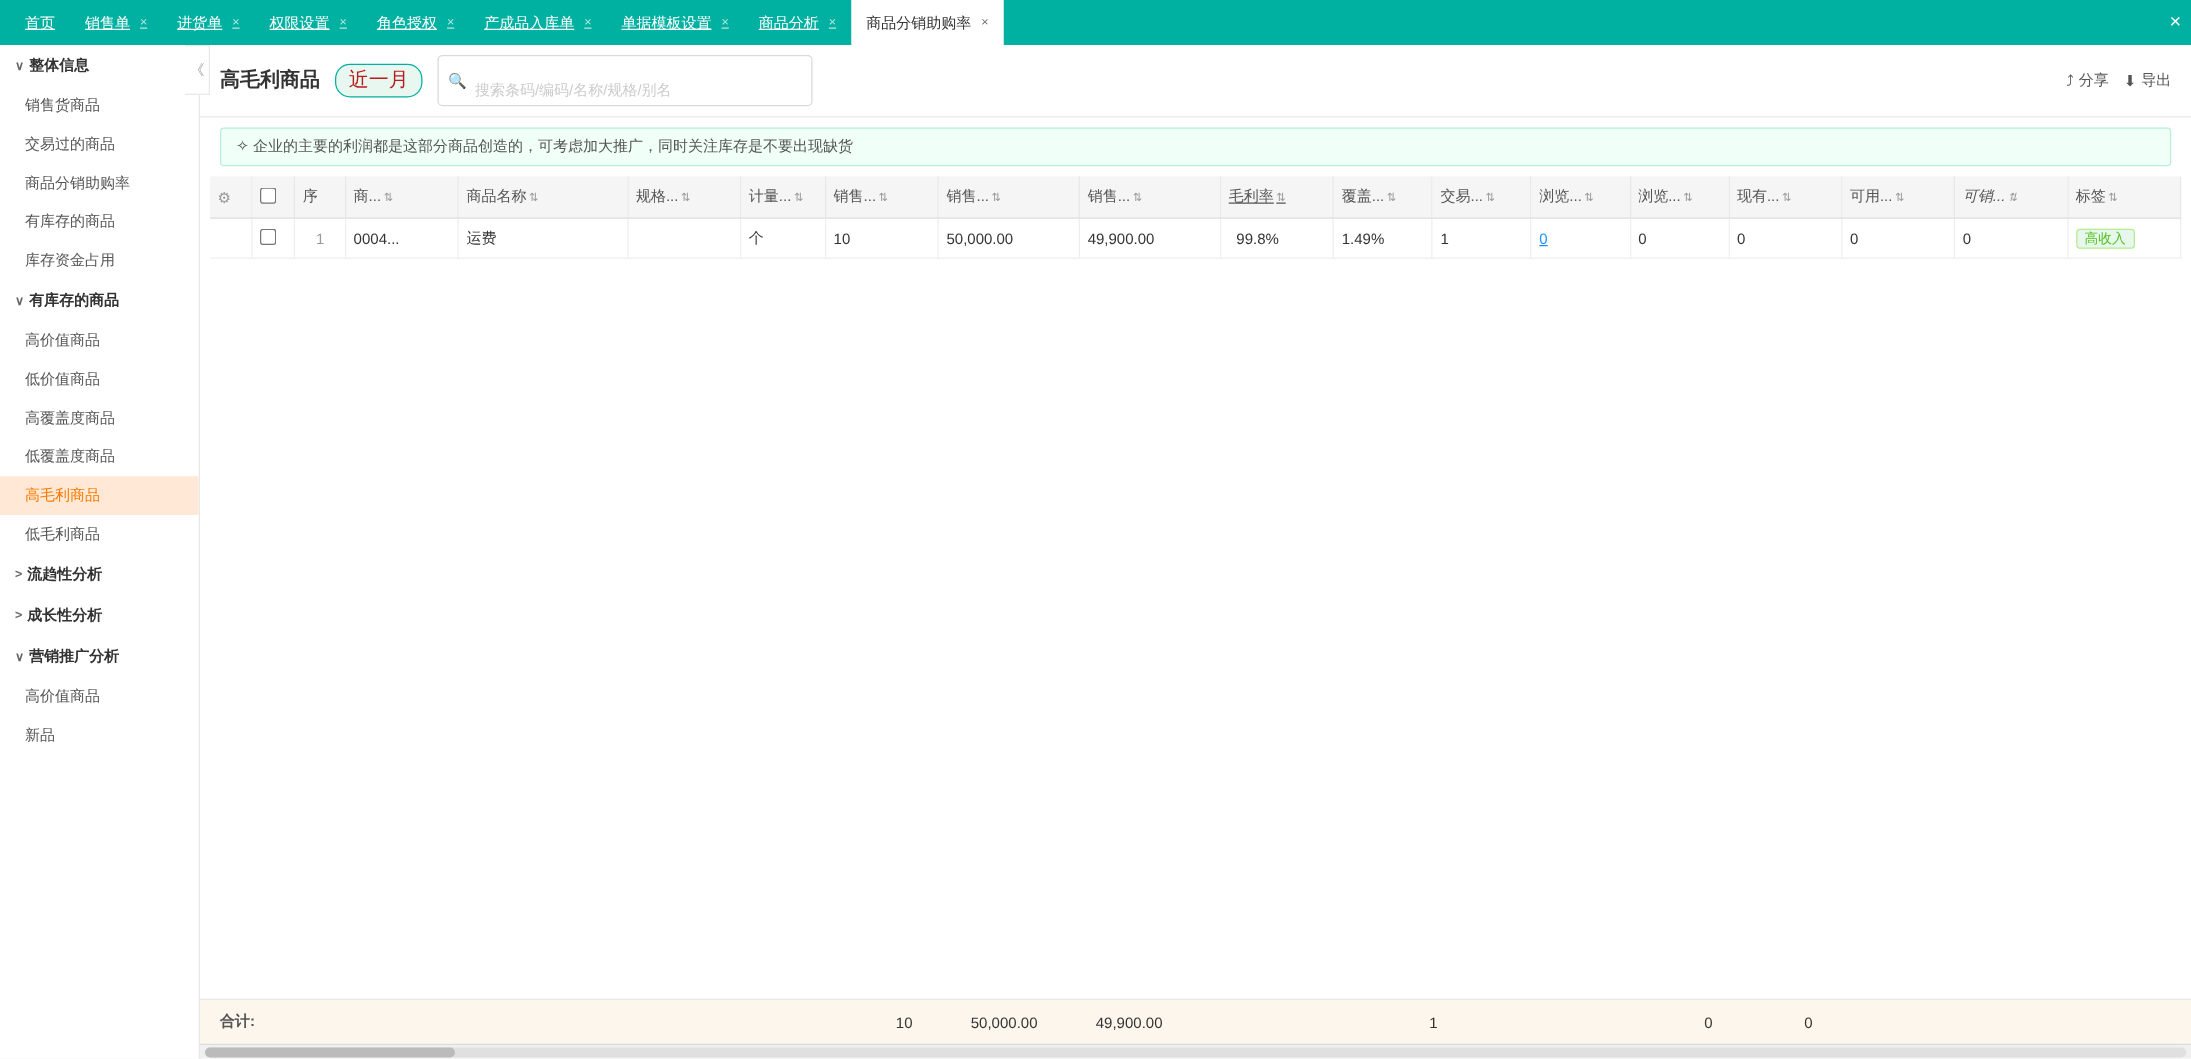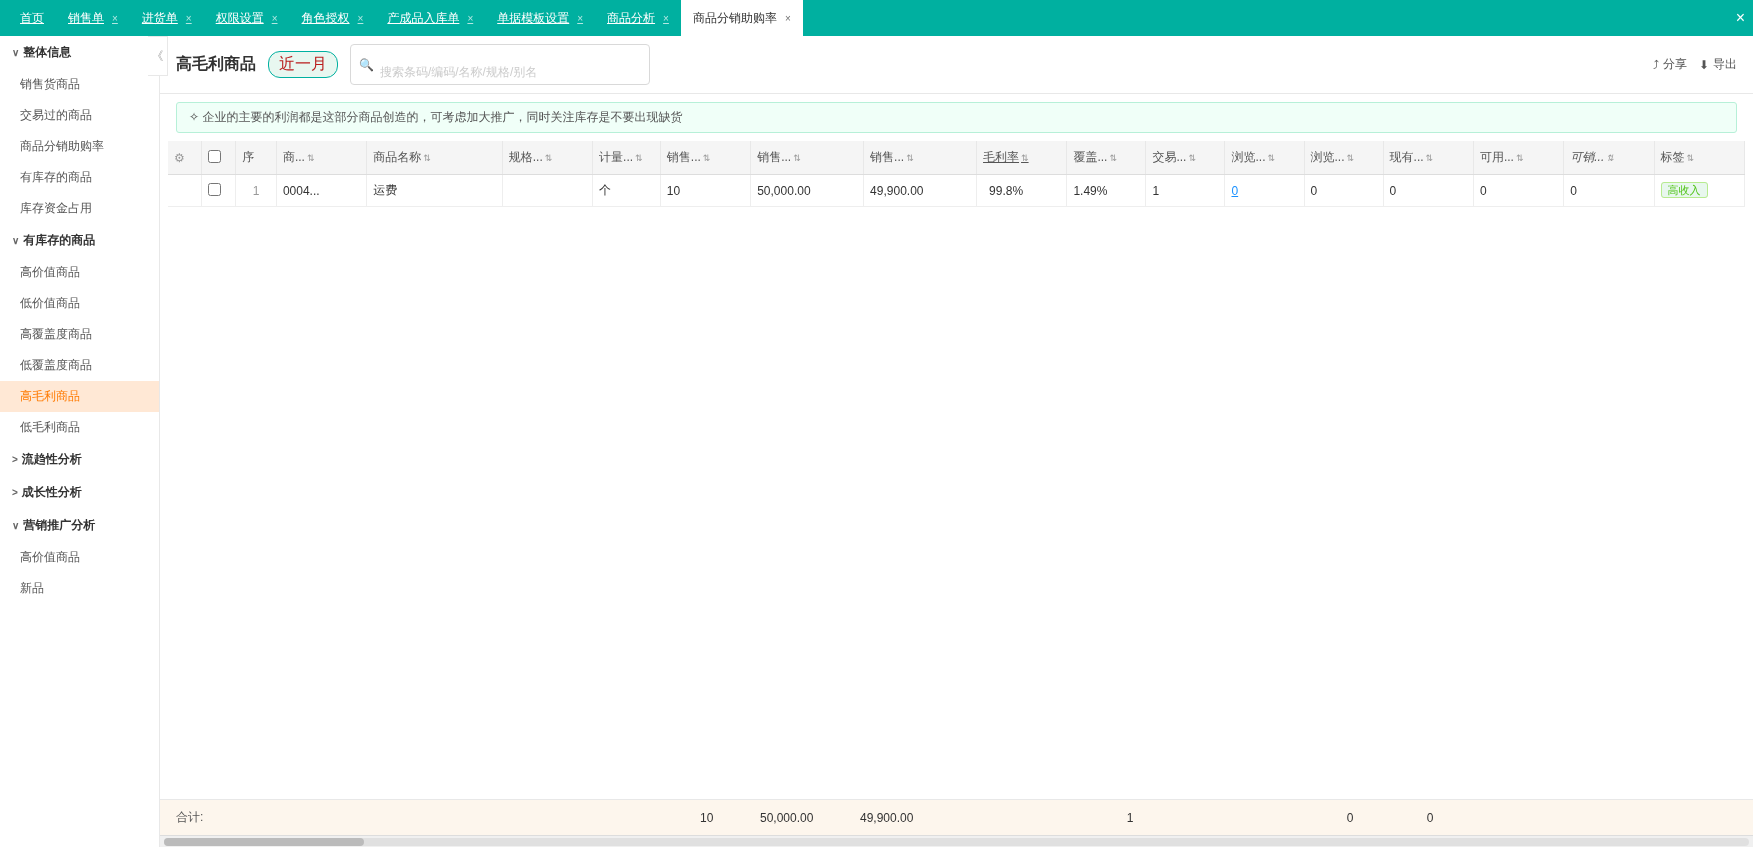--- a/index.html
+++ b/index.html
@@ -220,21 +220,21 @@
     
     .footer-bar {
       display: flex;
       align-items: center;
       background: #fdf6ed;
       border-top: 1px solid #e8e8e8;
       padding: 8px 16px;
       gap: 0;
       min-height: 36px;
     }
-    .footer-label { color: #555; font-weight: normal; }
+    .footer-label { color: #555; font-weight: bold; margin-right: 16px; }
 
     
     .bottom-scrollbar {
       height: 12px;
       background: #f0f0f0;
       border-top: 1px solid #ddd;
       display: flex;
       align-items: center;
       padding: 0 4px;
     }

